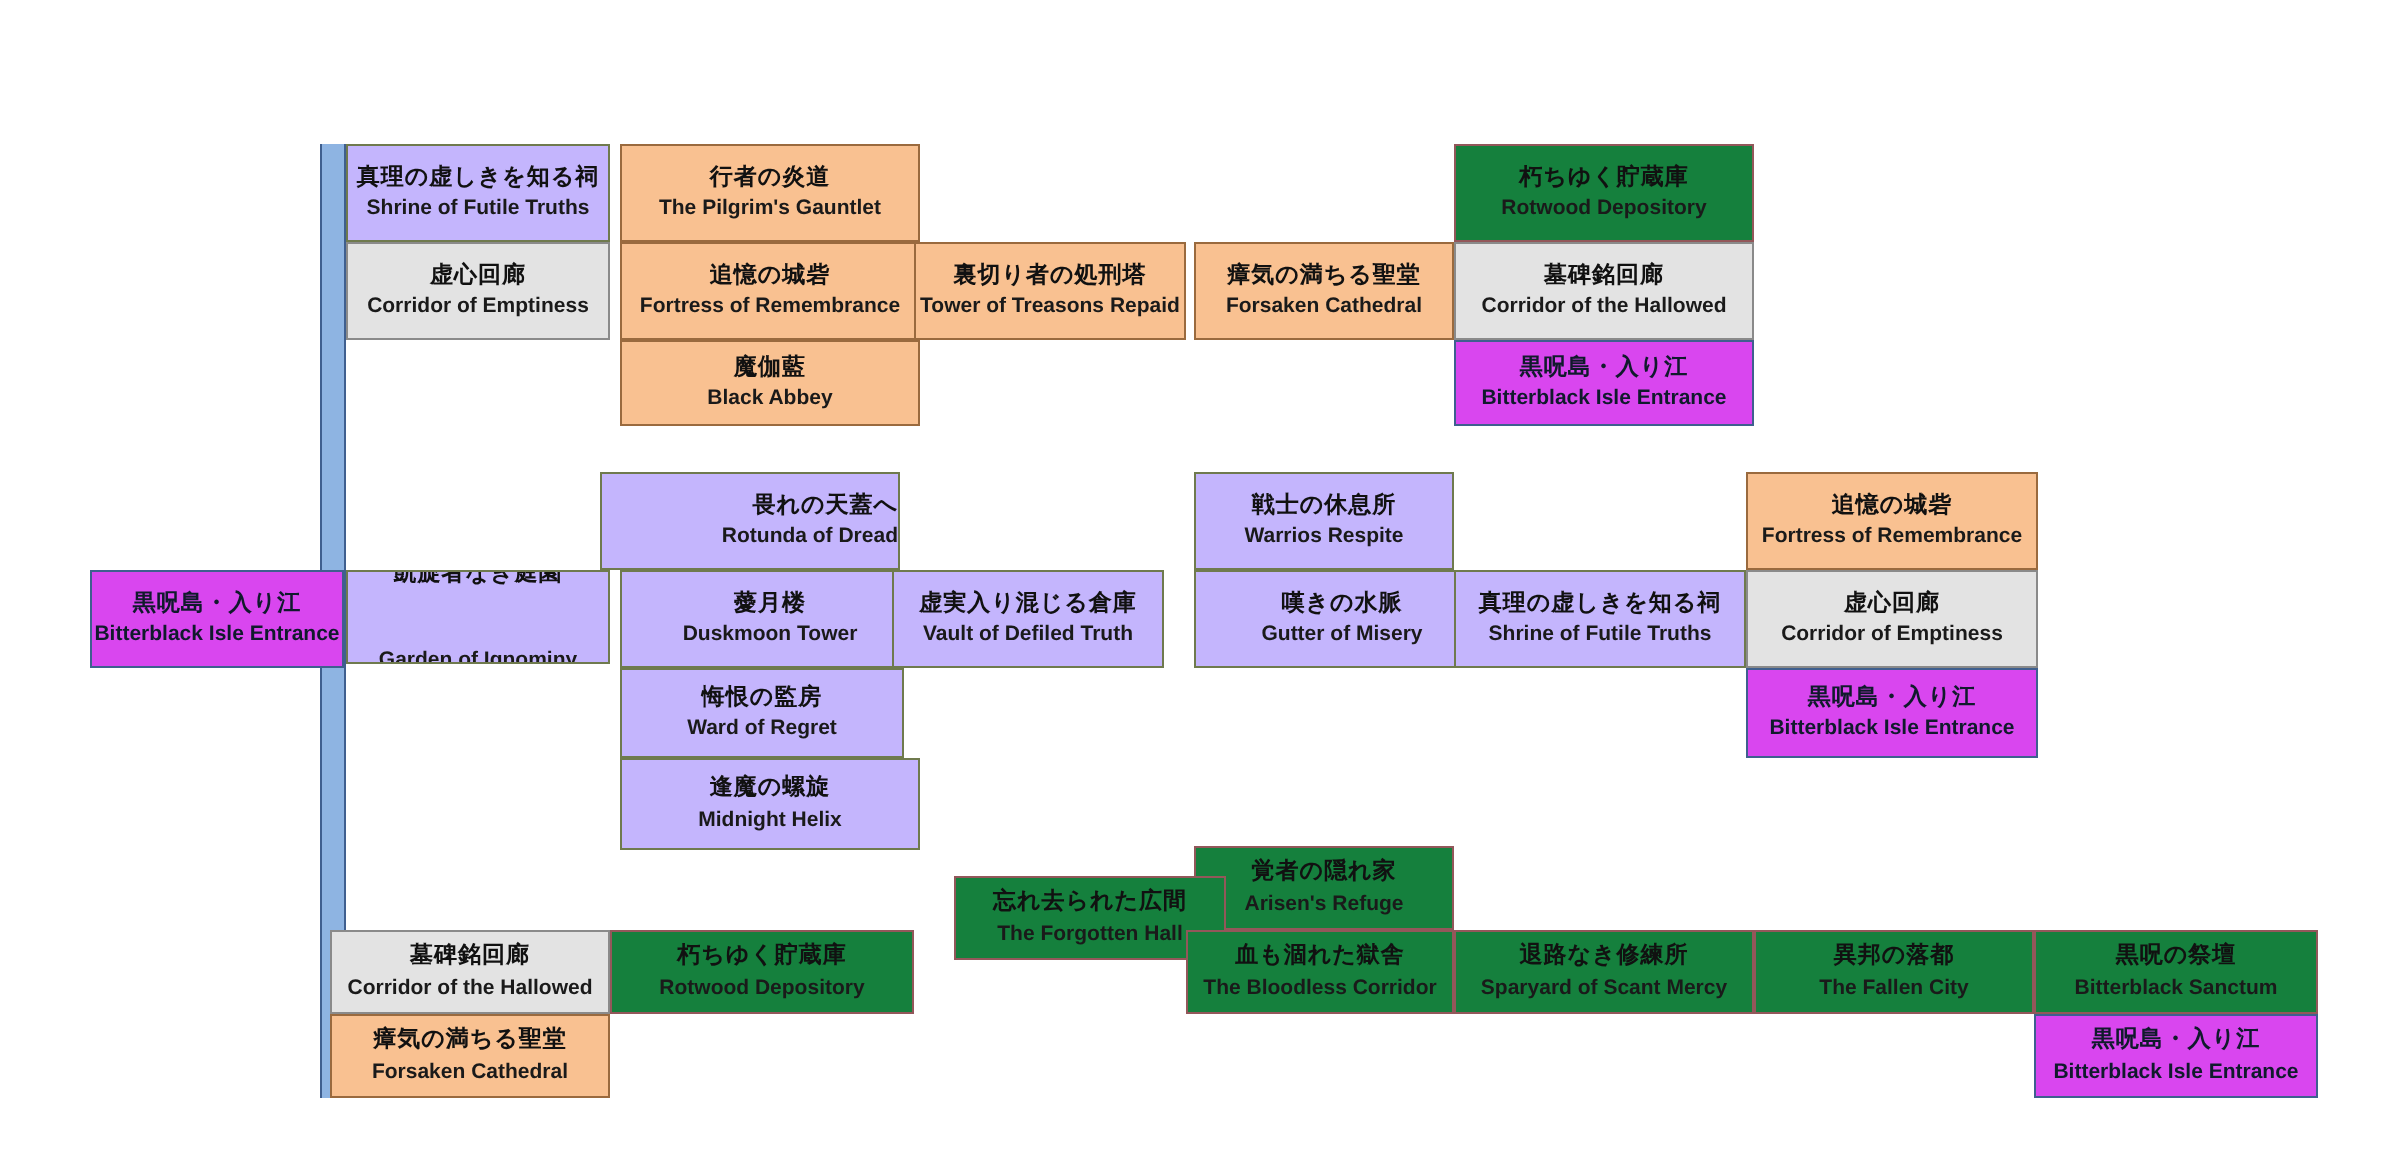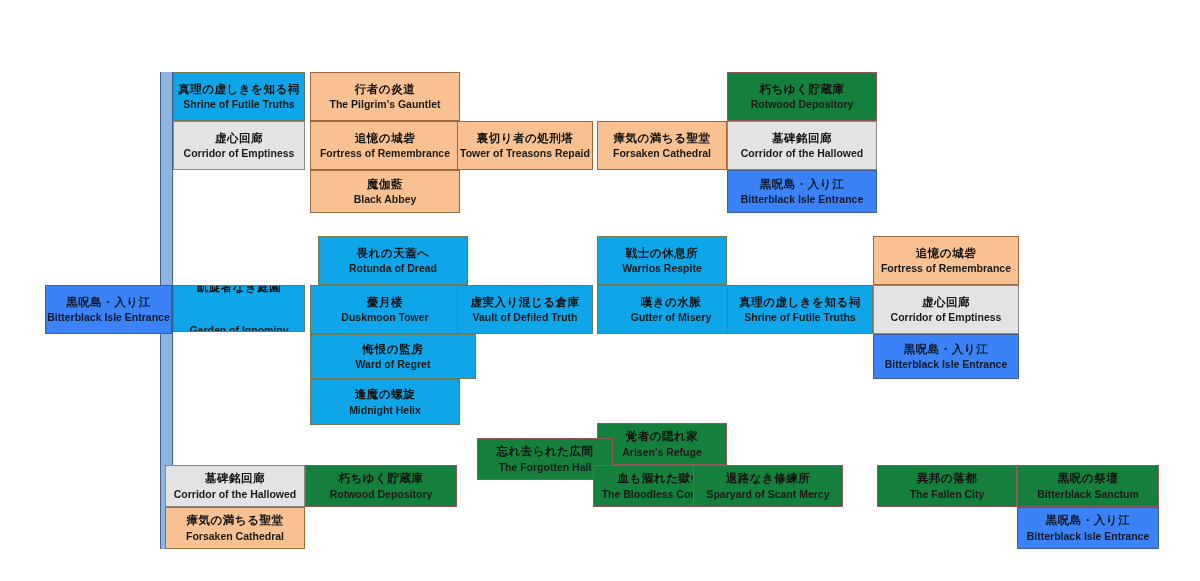--- a/index.html
+++ b/index.html
@@ -37,25 +37,25 @@
     white-space: nowrap;
   }
   .node .en {
     font-size: 10.5px;
     font-weight: 700;
     color: #1a1a1a;
     margin-top: 2px;
     white-space: nowrap;
   }
   
-  .c-green  { background: #0ea5e9; border-color: #6f7a4e; }
+  .c-green  { background: #c4b5fd; border-color: #6f7a4e; }
   .c-orange { background: #f9c191; border-color: #9a6a3e; }
   .c-red    { background: #15803d; border-color: #93575a; }
   .c-gray   { background: #e3e3e3; border-color: #8a8a8a; }
-  .c-blue   { background: #3b82f6; border-color: #3f5f8f; }
+  .c-blue   { background: #d946ef; border-color: #3f5f8f; }
 
   .c-blue .jp, .c-blue .en { color: #101a2c; }
 
   
   .spine {
     position: absolute;
     box-sizing: border-box;
     background: #8eb4e2;
     border-left: 1px solid #3f5f8f;
     border-right: 1px solid #3f5f8f;
@@ -100,21 +100,21 @@
       <div class="en">Corridor of the Hallowed</div>
     </div>
     <div class="node c-orange" style="left: 310px; top: 170px; width: 150px; height: 43px;">
       <div class="jp">魔伽藍</div>
       <div class="en">Black Abbey</div>
     </div>
     <div class="node c-blue" style="left: 727px; top: 170px; width: 150px; height: 43px;">
       <div class="jp">黒呪島・入り江</div>
       <div class="en">Bitterblack Isle Entrance</div>
     </div>
-    <div class="node c-green" style="left: 318px; top: 236px; width: 150px; height: 49px;">
+    <div class="node c-green" style="left: 300px; top: 236px; width: 150px; height: 49px; align-items: flex-end;">
       <div class="jp">畏れの天蓋へ</div>
       <div class="en">Rotunda of Dread</div>
     </div>
     <div class="node c-green" style="left: 597px; top: 236px; width: 130px; height: 49px;">
       <div class="jp">戦士の休息所</div>
       <div class="en">Warrios Respite</div>
     </div>
     <div class="node c-orange" style="left: 873px; top: 236px; width: 146px; height: 49px;">
       <div class="jp">追憶の城砦</div>
       <div class="en">Fortress of Remembrance</div>
@@ -124,37 +124,37 @@
       <div class="en">Bitterblack Isle Entrance</div>
     </div>
     <div class="node c-green" style="left: 173px; top: 285px; width: 132px; height: 47px; gap: 28px;">
       <div class="jp">凱旋者なき庭園</div>
       <div class="en">Garden of Ignominy</div>
     </div>
     <div class="node c-green" style="left: 310px; top: 285px; width: 150px; height: 49px;">
       <div class="jp">薆月楼</div>
       <div class="en">Duskmoon Tower</div>
     </div>
-    <div class="node c-green" style="left: 457px; top: 285px; width: 136px; height: 49px;">
+    <div class="node c-green" style="left: 446px; top: 285px; width: 136px; height: 49px;">
       <div class="jp">虚実入り混じる倉庫</div>
       <div class="en">Vault of Defiled Truth</div>
     </div>
     <div class="node c-green" style="left: 597px; top: 285px; width: 148px; height: 49px;">
       <div class="jp">嘆きの水脈</div>
       <div class="en">Gutter of Misery</div>
     </div>
     <div class="node c-green" style="left: 727px; top: 285px; width: 146px; height: 49px;">
       <div class="jp">真理の虚しきを知る祠</div>
       <div class="en">Shrine of Futile Truths</div>
     </div>
     <div class="node c-gray" style="left: 873px; top: 285px; width: 146px; height: 49px;">
       <div class="jp">虚心回廊</div>
       <div class="en">Corridor of Emptiness</div>
     </div>
-    <div class="node c-green" style="left: 310px; top: 334px; width: 166px; height: 45px;">
+    <div class="node c-green" style="left: 310px; top: 334px; width: 142px; height: 45px;">
       <div class="jp">悔恨の監房</div>
       <div class="en">Ward of Regret</div>
     </div>
     <div class="node c-blue" style="left: 873px; top: 334px; width: 146px; height: 45px;">
       <div class="jp">黒呪島・入り江</div>
       <div class="en">Bitterblack Isle Entrance</div>
     </div>
     <div class="node c-green" style="left: 310px; top: 379px; width: 150px; height: 46px;">
       <div class="jp">逢魔の螺旋</div>
       <div class="en">Midnight Helix</div>
@@ -172,21 +172,21 @@
       <div class="en">Rotwood Depository</div>
     </div>
     <div class="node c-red" style="left: 457px; top: 438px; width: 136px; height: 42px; margin-left: 20px;">
       <div class="jp">忘れ去られた広間</div>
       <div class="en">The Forgotten Hall</div>
     </div>
     <div class="node c-red" style="left: 593px; top: 465px; width: 134px; height: 42px;">
       <div class="jp">血も涸れた獄舎</div>
       <div class="en">The Bloodless Corridor</div>
     </div>
-    <div class="node c-red" style="left: 693px; top: 465px; width: 150px; height: 42px;">
+    <div class="node c-red" style="left: 727px; top: 465px; width: 150px; height: 42px;">
       <div class="jp">退路なき修練所</div>
       <div class="en">Sparyard of Scant Mercy</div>
     </div>
     <div class="node c-red" style="left: 877px; top: 465px; width: 140px; height: 42px;">
       <div class="jp">異邦の落都</div>
       <div class="en">The Fallen City</div>
     </div>
     <div class="node c-red" style="left: 1017px; top: 465px; width: 142px; height: 42px;">
       <div class="jp">黒呪の祭壇</div>
       <div class="en">Bitterblack Sanctum</div>

